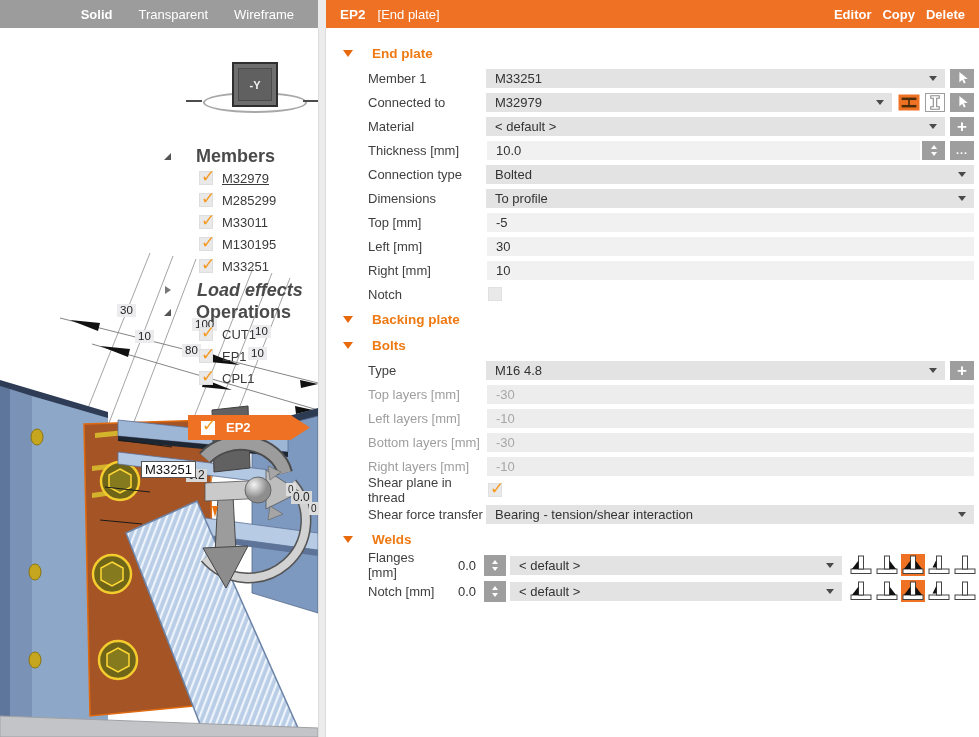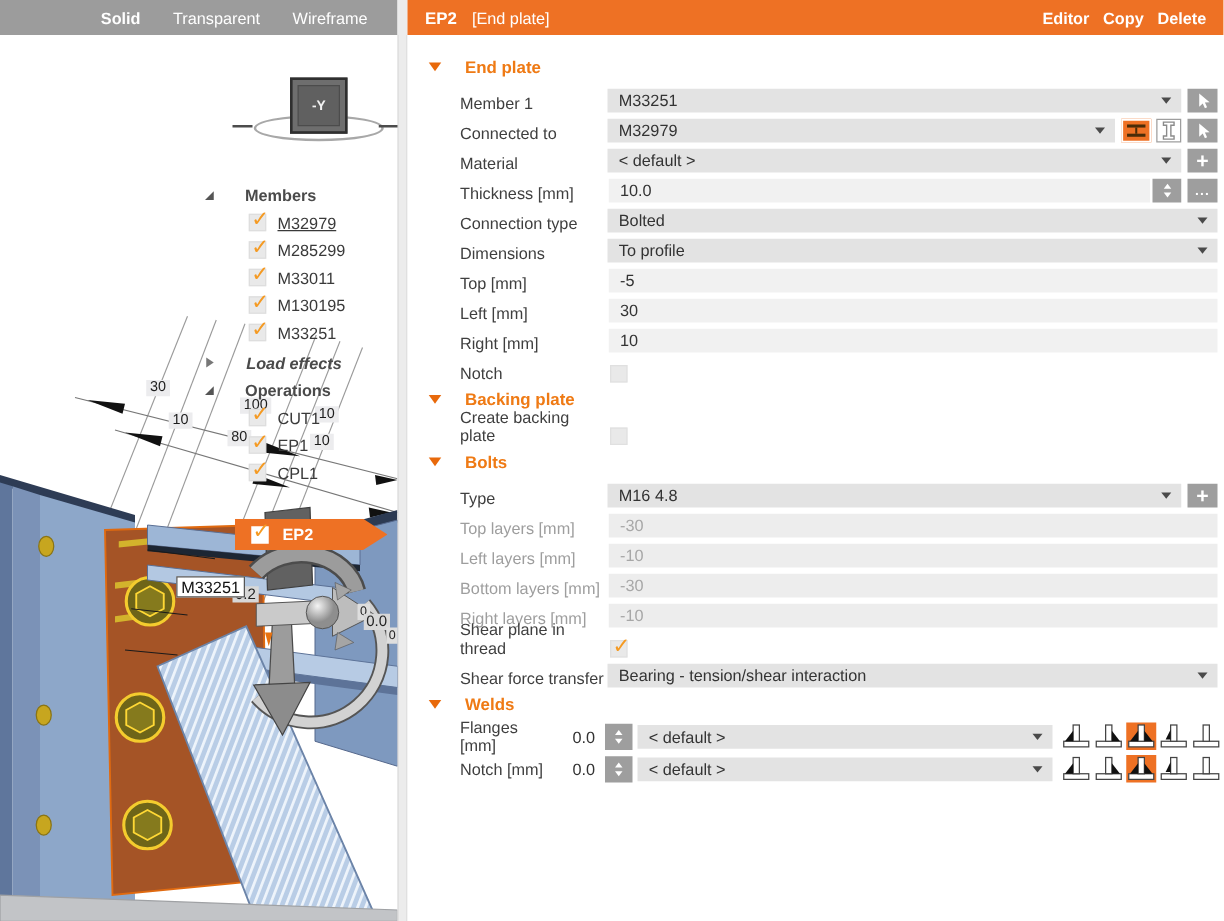--- a/index.html
+++ b/index.html
@@ -28,36 +28,36 @@
   .viewcube span{color:#f2f2f2;font-weight:bold;font-size:11px;}
   
   .dim{position:absolute;z-index:2;background:#ececee;color:#1d1d1d;font-size:11.5px;line-height:13px;padding:0 3px;}
   .plabel3d{position:absolute;z-index:4;background:#fff;border:1px solid #555;color:#111;font-size:13px;line-height:15px;padding:0 3px;}
   .gzlab{position:absolute;z-index:2;background:#d8d8d8;color:#222;font-size:12px;line-height:13px;padding:0 2px;}
   .gzlab.small{font-size:10px;background:#dedede;}
   
   .trow{position:absolute;left:164px;height:20px;display:flex;align-items:center;z-index:5;}
   .texp-open{width:0;height:0;border-bottom:7px solid #555;border-left:7px solid transparent;margin-right:13px;}
   .texp-closed{width:0;height:0;border-left:6px solid #777;border-top:4.5px solid transparent;border-bottom:4.5px solid transparent;margin-right:14px;margin-left:1px;}
-  .thead{font-weight:bold;color:#4a4a4a;font-size:13px;padding-left:12px;}
+  .thead{font-weight:bold;color:#4a4a4a;font-size:18px;padding-left:12px;}
   .titem{padding-left:35px;}
   .titem .lbl{margin-left:9px;color:#3a3a3a;font-size:13px;}
   .titem .lbl.und{text-decoration:underline;}
   .cb{width:14px;height:14px;background:#e9e9e9;border:1px solid #dedede;position:relative;box-sizing:border-box;flex-shrink:0;}
   .cb.on::after{content:"\2713";position:absolute;left:1px;top:-6px;color:#f59a22;font-size:17px;font-weight:bold;}
   .cb.white{background:#fff;border:none;}
   .banner{position:absolute;left:188px;top:387px;width:122px;height:25px;background:#ee7124;z-index:5;
           clip-path:polygon(0 0,84% 0,100% 50%,84% 100%,0 100%);display:flex;align-items:center;padding-left:13px;box-sizing:border-box;}
   .banner .lbl{color:#fff;font-weight:bold;margin-left:11px;font-size:13px;}
   
   .panel{position:absolute;top:28px;left:326px;width:653px;height:709px;background:#fff;box-sizing:border-box;padding-top:12px;}
   .sect{height:26px;display:flex;align-items:center;padding-left:17px;}
   .stri{width:0;height:0;border-top:7px solid #e8690b;border-left:5px solid transparent;border-right:5px solid transparent;}
   .stitle{color:#ef7a14;font-weight:bold;font-size:13.5px;margin-left:19px;}
-  .prow{display:flex;align-items:flex-end;height:24px;padding-left:42px;padding-right:5px;box-sizing:border-box;}
+  .prow{display:flex;align-items:center;height:24px;padding-left:42px;padding-right:5px;box-sizing:border-box;}
   .plab{width:116px;flex-shrink:0;font-size:13px;color:#3f3f3f;}
   .prow.dis .plab{color:#9e9e9e;}
   .dd{flex:1;height:19px;background:#e3e3e3;display:flex;align-items:center;padding:0 9px;box-sizing:border-box;position:relative;color:#333;margin-left:2px;}
   .caret{position:absolute;right:8px;top:7px;width:0;height:0;border-top:5px solid #4a4a4a;border-left:4px solid transparent;border-right:4px solid transparent;}
   .inp{flex:1;height:19px;background:#f1f1f1;display:flex;align-items:center;padding:0 9px;box-sizing:border-box;color:#333;margin-left:3px;}
   .inp.dis{background:#ededed;color:#a7a7a7;}
   .sqbtn{width:24px;height:19px;background:#9e9e9e;margin-left:5px;display:flex;align-items:center;justify-content:center;flex-shrink:0;}
   .sqbtn.plus{color:#fff;font-size:17px;font-weight:bold;line-height:17px;}
   .sqbtn.dots{color:#fff;font-size:11px;font-weight:bold;letter-spacing:1px;}
   .sqbtn.orange{background:#ee7124;box-shadow:inset 0 0 0 1.5px #fff;}
@@ -375,24 +375,20 @@
 
     <div class="prow">
       <span class="plab">Notch</span>
       <span class="pcb"></span>
     </div>
 
     <div class="sect">
       <span class="stri"></span>
       <span class="stitle">Backing plate</span>
     </div>
-    <div class="prow">
-      <span class="plab">Create backing plate</span>
-      <span class="pcb"></span>
-    </div>
 
     <div class="sect">
       <span class="stri"></span>
       <span class="stitle">Bolts</span>
     </div>
 
     <div class="prow">
       <span class="plab">Type</span>
       <div class="dd">
           <span>M16 4.8</span>

